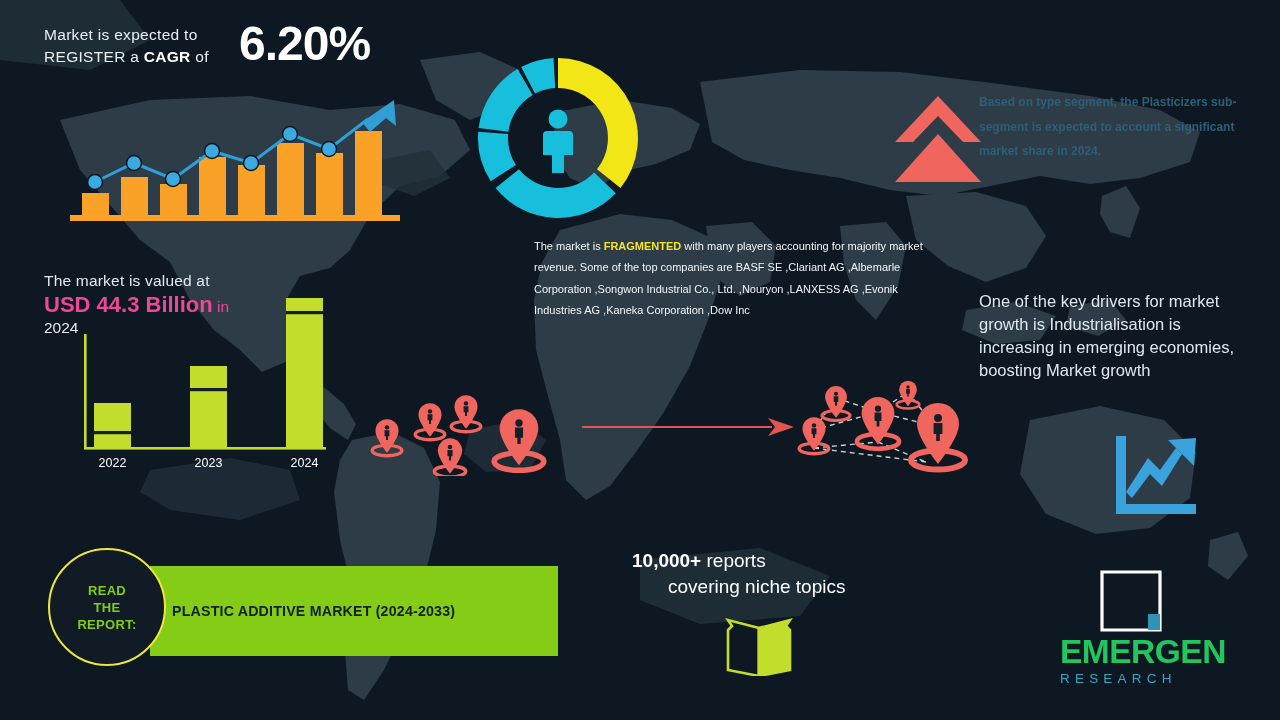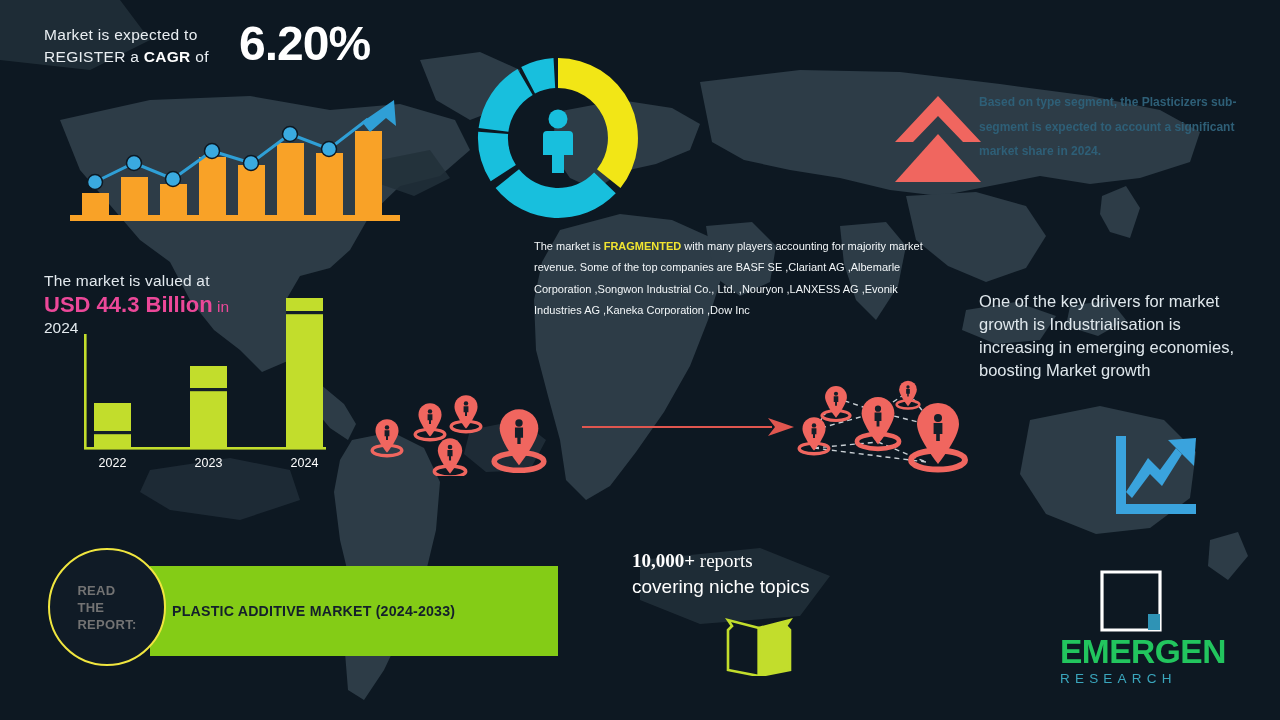--- a/index.html
+++ b/index.html
@@ -93,29 +93,29 @@
     display:flex; align-items:center;
     font-size:14.2px; font-weight:700; color:#14202b; letter-spacing:.2px;
   }
   #ctaCircle {
     left:48px; top:548px; width:118px; height:118px; border-radius:50%;
     background:#101b26; border:2.5px solid #f0e63f;
     display:flex; align-items:center; justify-content:center;
     z-index:4;
   }
   #ctaCircleLabel {
-    text-align:left; font-size:13px; font-weight:700; line-height:17px;
-    color:#737373; letter-spacing:.3px;
+    text-align:center; font-size:13px; font-weight:700; line-height:17px;
+    color:#84cc16; letter-spacing:.3px;
   }
 
   
   #reportsBlock { left:632px; top:548px; width:240px; }
-  #reportsLine1 { font-size:19px; line-height:26px; color:#ffffff;font-family:Liberation Serif, serif; }
+  #reportsLine1 { font-size:19px; line-height:26px; color:#ffffff; }
   #reportsLine1 b { font-weight:700; }
-  #reportsLine2 { font-size:19px; line-height:26px; color:#ffffff; }
+  #reportsLine2 { font-size:19px; line-height:26px; color:#ffffff;margin-left:36px; }
   #bookIcon { position:absolute; left:90px; top:68px; width:74px; height:60px; }
 
   
   #logoBlock { left:1060px; top:570px; width:196px; height:122px; }
   #logoMark { position:absolute; left:40px; top:0; width:62px; height:62px; }
   #logoName {
     position:absolute; left:0; top:62px; width:196px;
     font-size:33.5px; font-weight:700; color:#22c55e;
     letter-spacing:-.5px; line-height:40px;
   }

